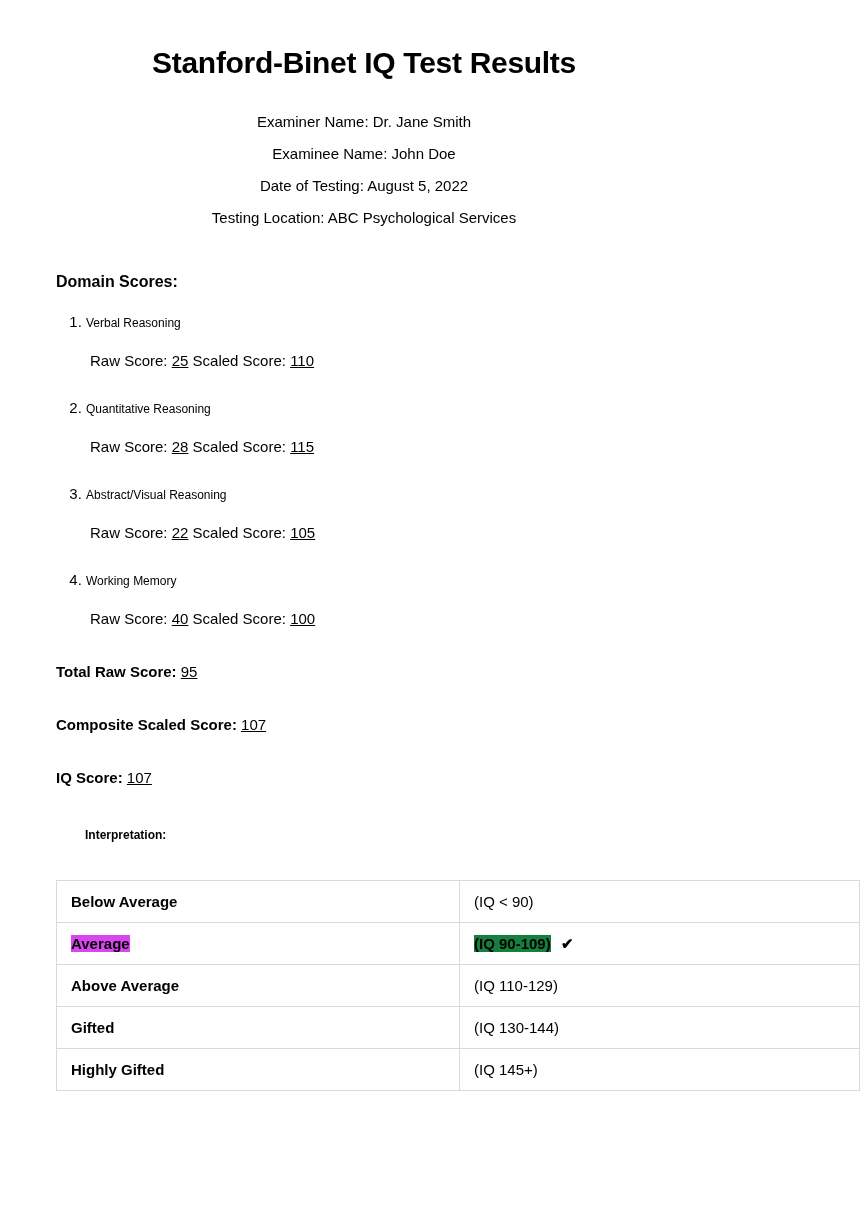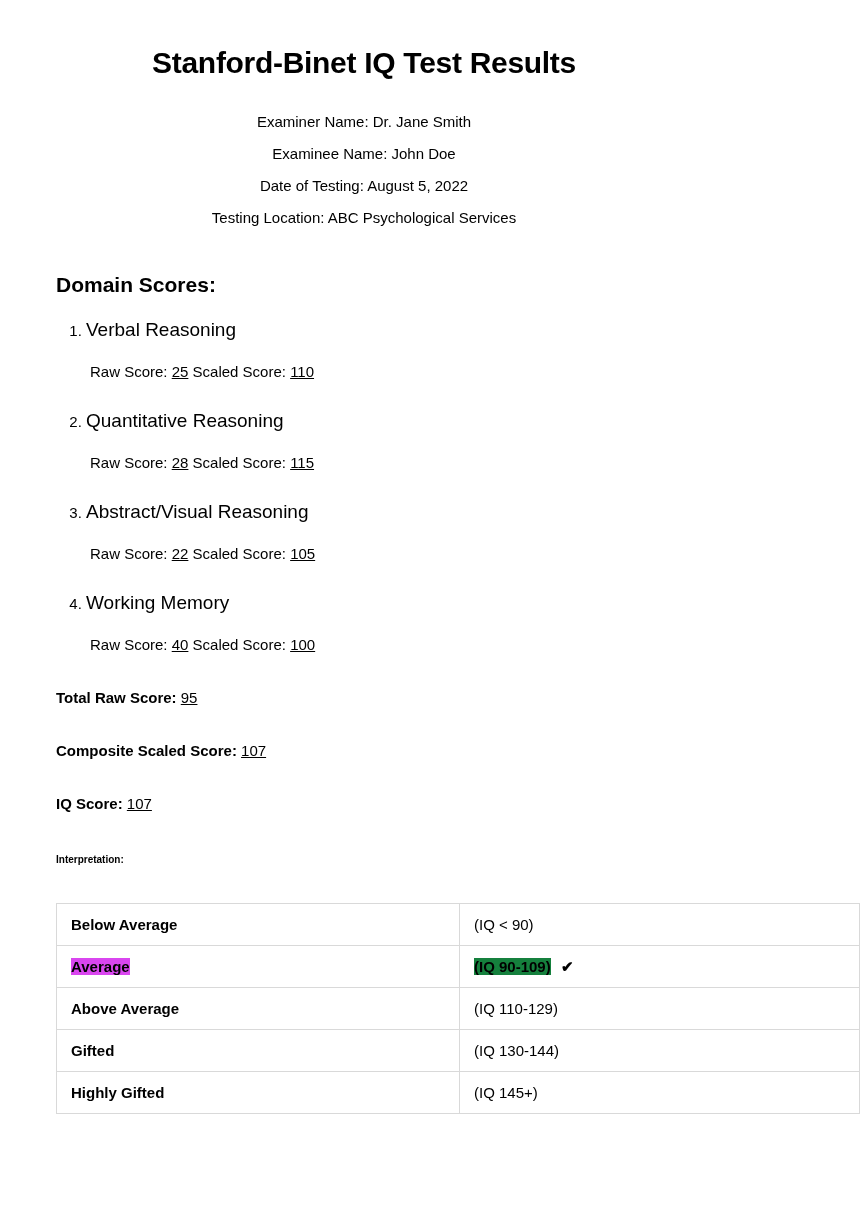--- a/index.html
+++ b/index.html
@@ -33,61 +33,62 @@
   .meta-block {
     margin-top: 30px;
   }
   .meta-line {
     font-size: 15px;
     line-height: 1.0;
     margin-bottom: 17px;
     text-align: center;
   }
   .section-head {
-    font-size: 21px;
+    font-size: 16px;
     font-weight: bold;
     margin-top: 48px;
     margin-bottom: 0;
   }
   ol.domains {
     list-style: decimal;
     margin: 22px 0 0 0;
     padding-left: 30px;
   }
   ol.domains > li {
     font-size: 15px;
     margin-bottom: 30px;
   }
   ol.domains > li:last-child {
     margin-bottom: 0;
   }
   .domain-name {
-    font-size: 19px;
+    font-size: 12px;
   }
   .score-line {
     margin-top: 22px;
     margin-left: 4px;
     font-size: 15px;
   }
   .u {
     text-decoration: underline;
   }
   .total-line {
     font-size: 15px;
     font-weight: bold;
     margin-top: 36px;
   }
   .total-line .val {
     font-weight: normal;
     text-decoration: underline;
   }
   .interp-head {
-    font-size: 10px;
+    font-size: 12px;
     font-weight: bold;
     margin-top: 42px;
+    margin-left: 29px;
   }
   table.interp {
     margin-top: 38px;
     border-collapse: collapse;
     width: 745px;
     table-layout: fixed;
   }
   table.interp td {
     border: 1px solid #d9d9d9;
     height: 41px;

